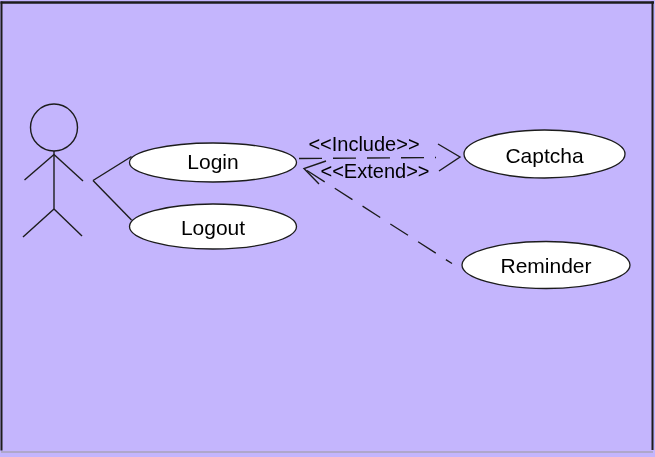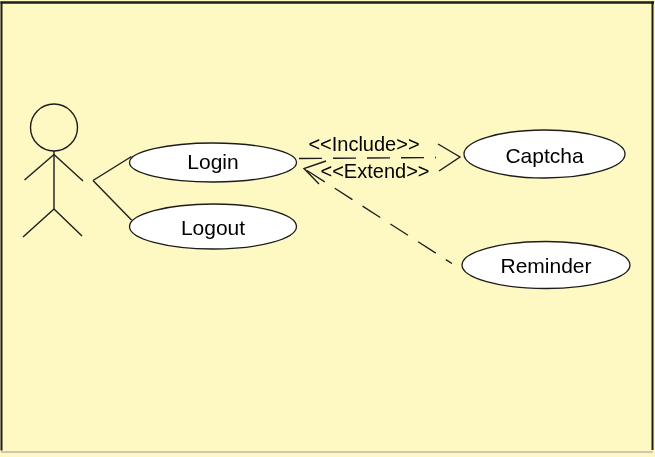--- a/index.html
+++ b/index.html
@@ -5,21 +5,21 @@
   html, body {
     margin: 0;
     padding: 0;
     background: #ffffff;
     font-family: "Liberation Sans", sans-serif;
   }
   .canvas {
     position: relative;
     width: 655px;
     height: 457px;
-    background: #fef9c3;
+    background: #c4b5fd;
     overflow: hidden;
   }
   svg { position: absolute; left: 0; top: 0; display: block; }
   .shape { fill: #ffffff; stroke: #1c1c1c; stroke-width: 1.3; }
   .stroke { fill: none; stroke: #1c1c1c; stroke-width: 1.4; }
   .dashed { fill: none; stroke: #1c1c1c; stroke-width: 1.3; }
   .uc-label {
     font-family: "Liberation Sans", sans-serif;
     font-size: 21px;
     fill: #000000;

